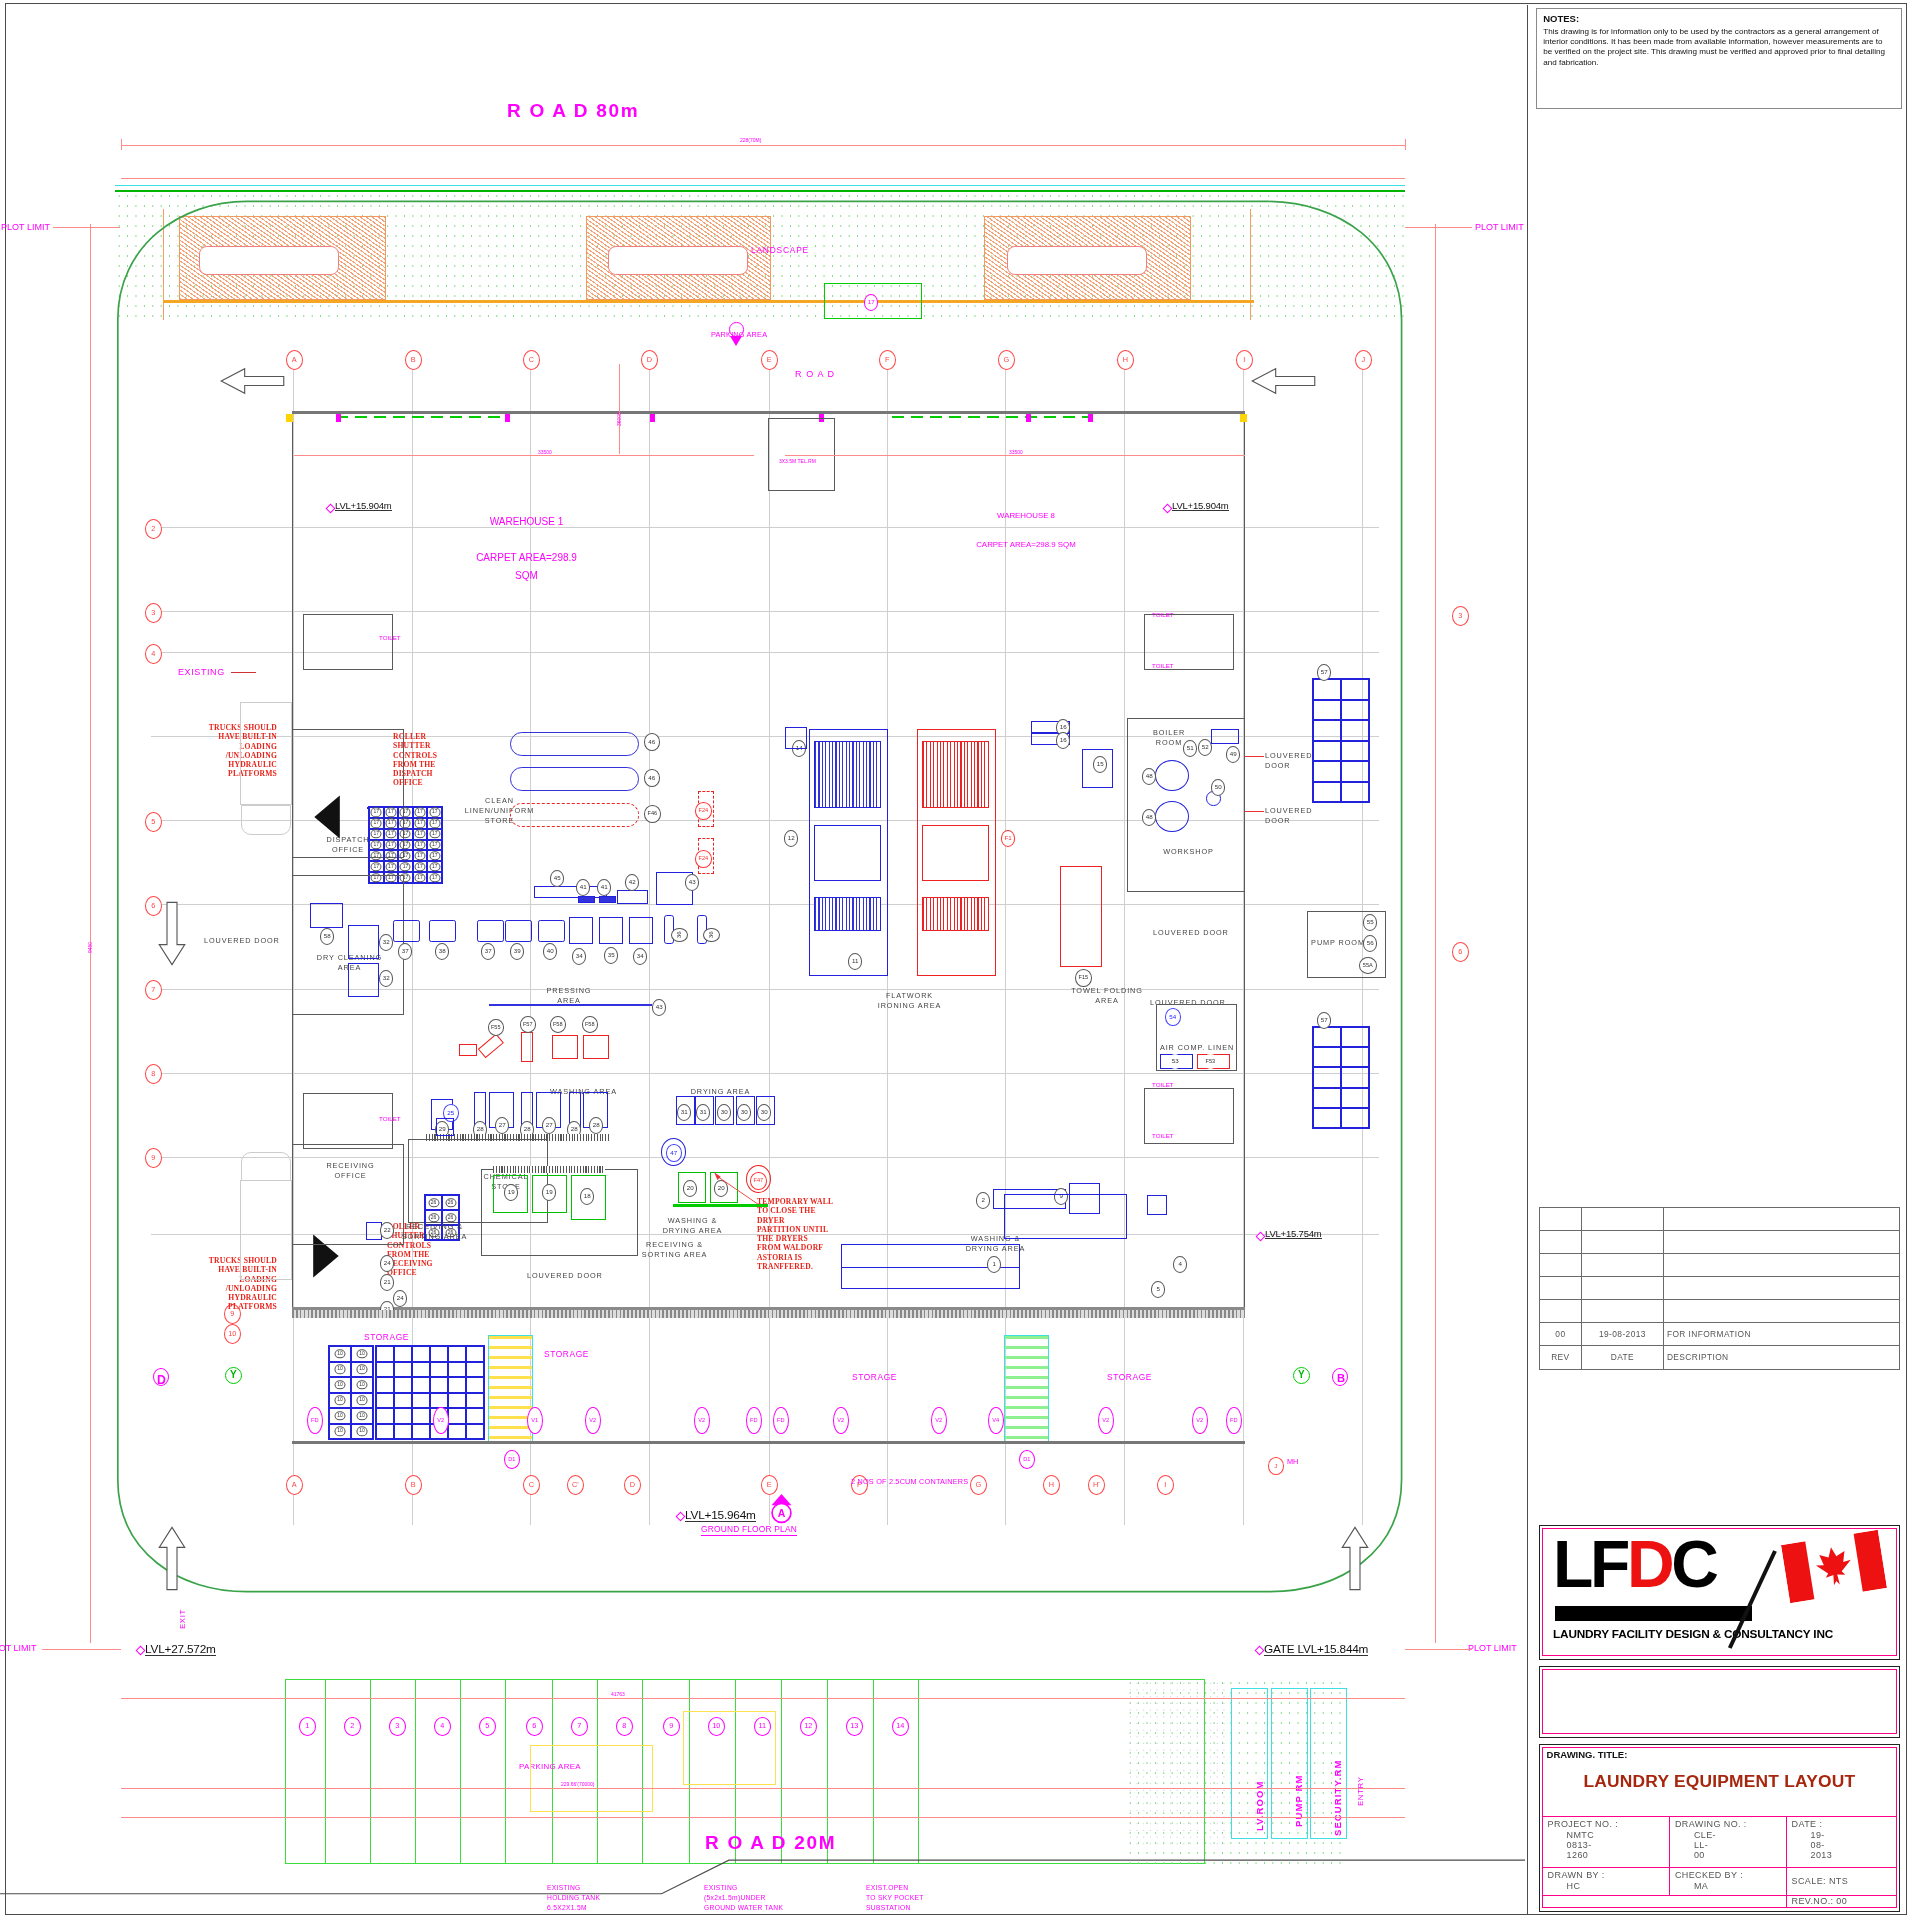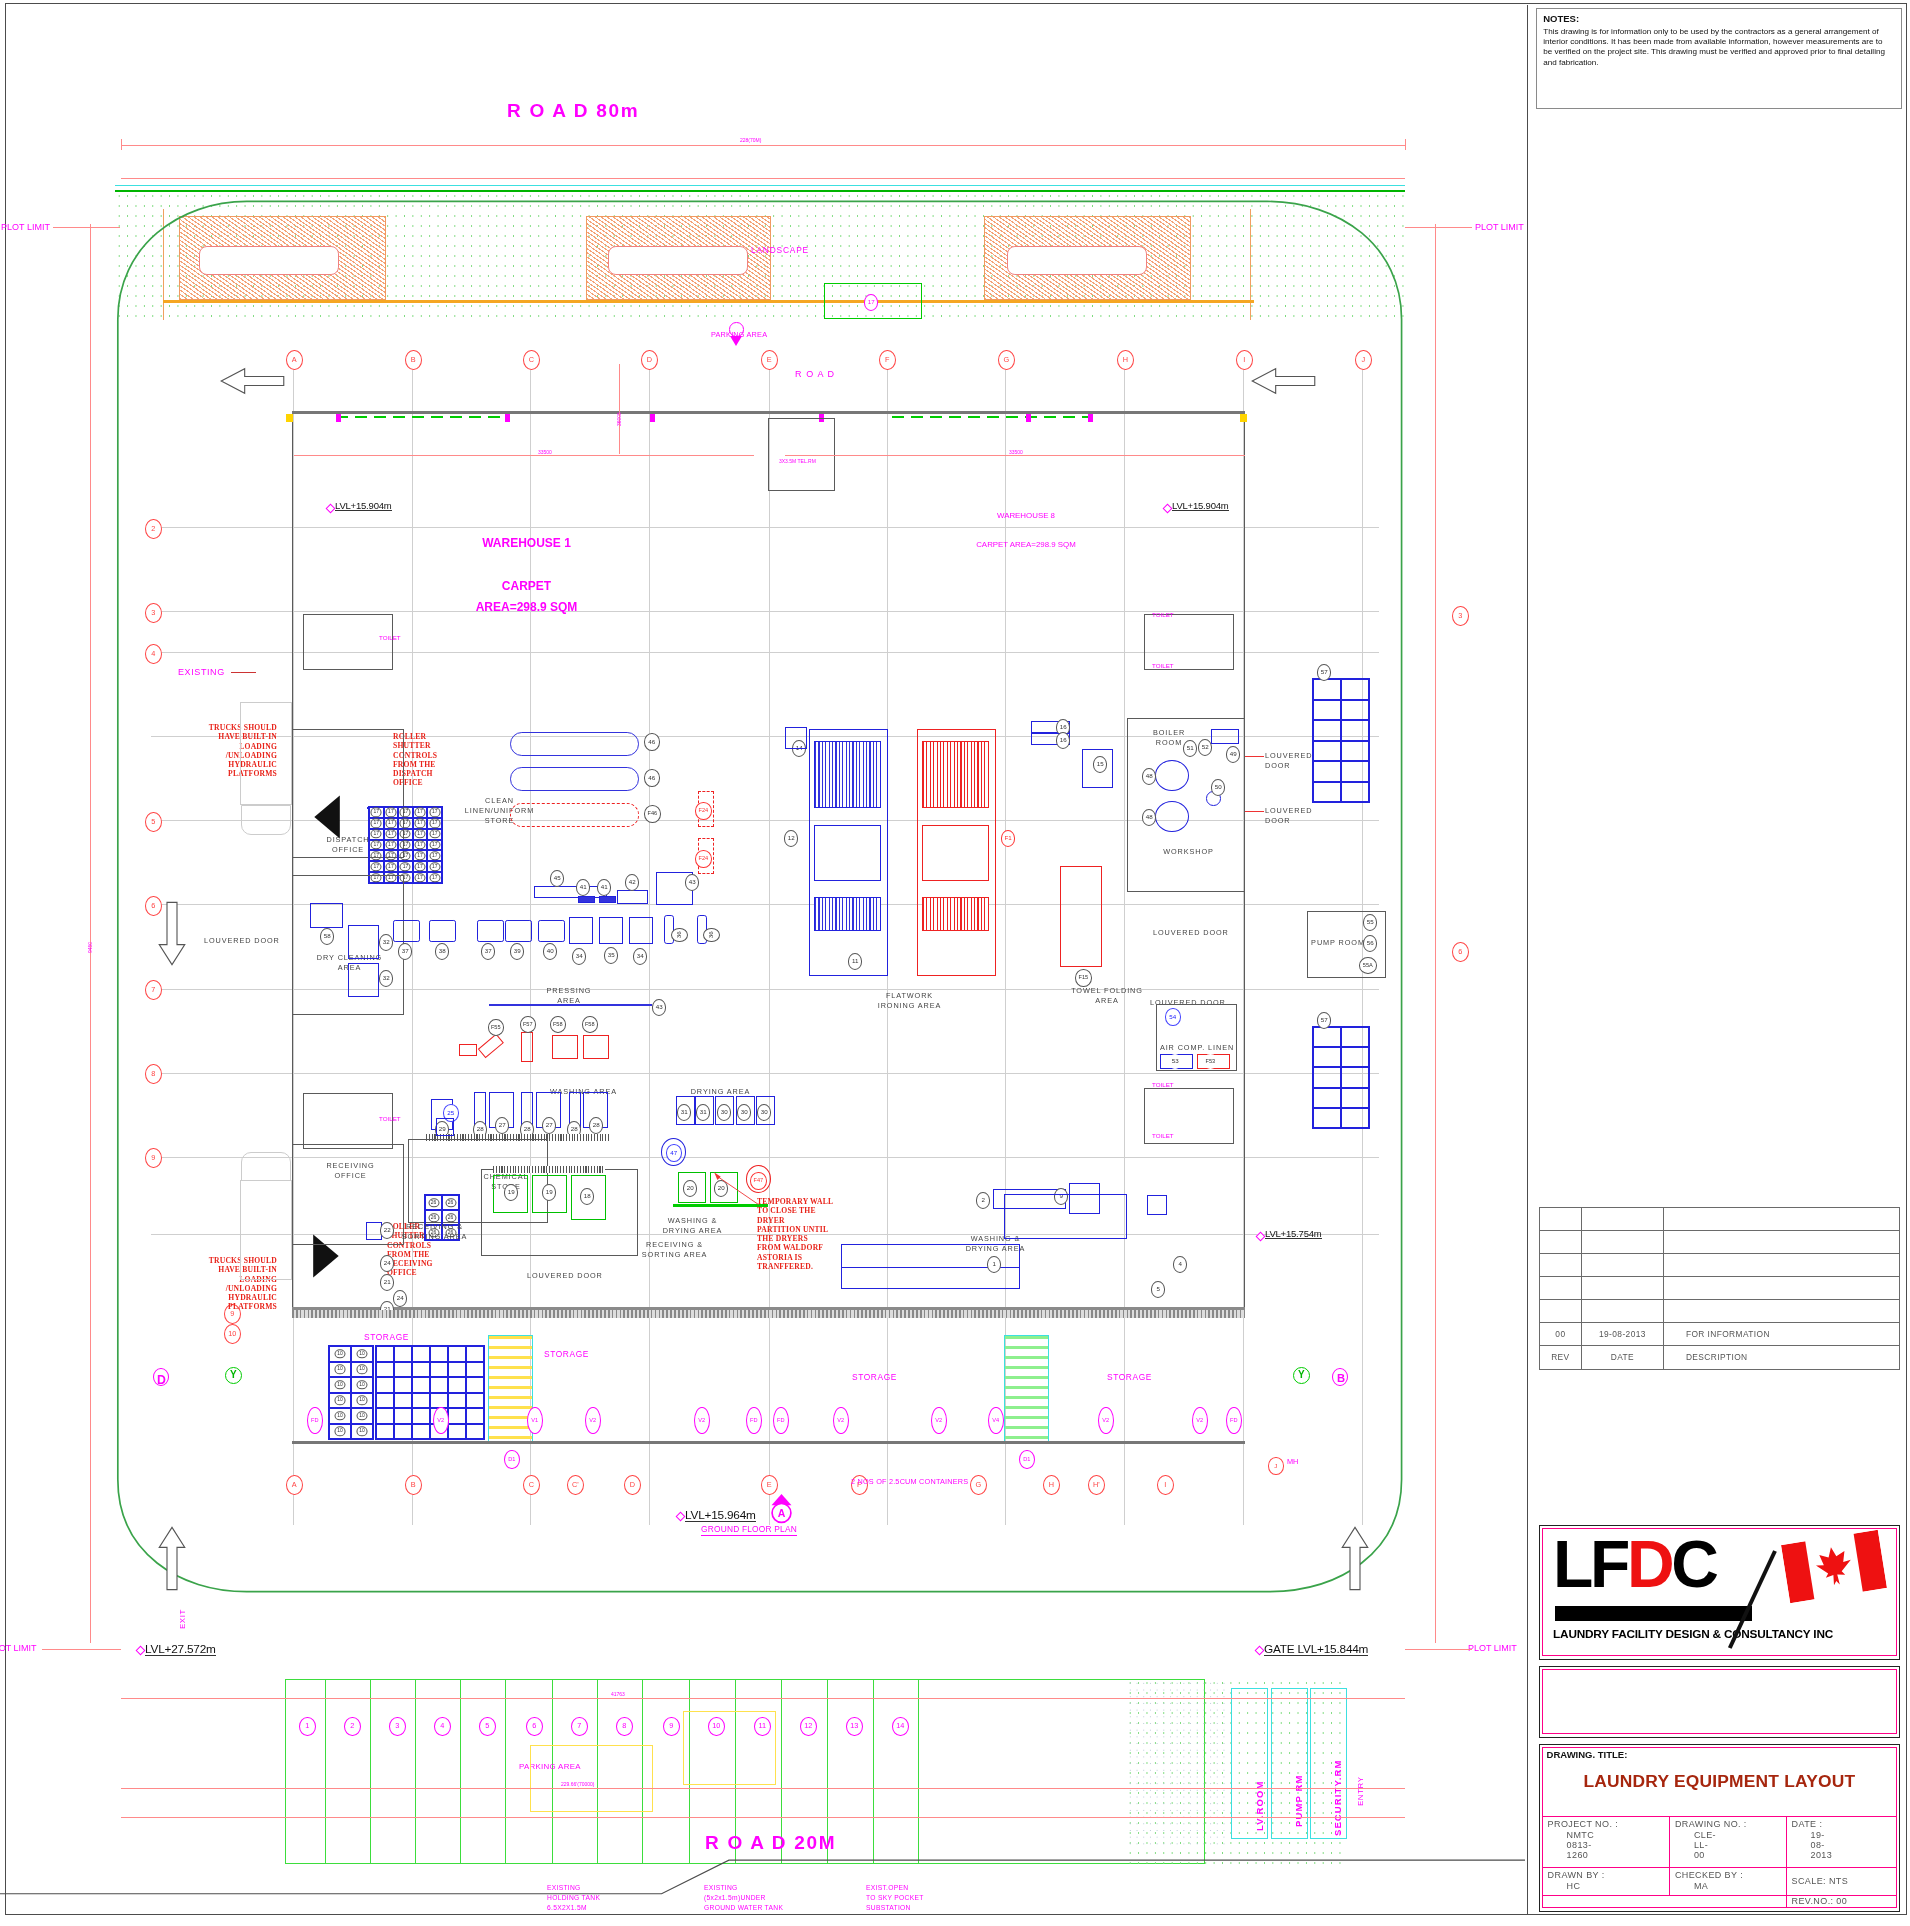--- a/index.html
+++ b/index.html
@@ -27,21 +27,21 @@
   #legendbox{left:56px;top:168px;width:247px;height:62px;border:1.1px solid #000;}
   #legendbox .lgtitle{position:absolute;left:3.4px;top:1.1px;font-size:11.8px;color:#111;letter-spacing:0.3px;}
   #legendbox .lrow{position:absolute;left:0;width:100%;height:13.5px;border-top:0.6px solid #555;box-sizing:border-box;}
   #legendbox .sw{position:absolute;left:0.6px;top:0;width:35px;height:100%;}
   #legendbox .lb{position:absolute;left:37px;top:1.1px;font-size:8.4px;color:#555;letter-spacing:0.7px;}
 
   
   #revtable{left:7.9px;top:1202px;width:361px;height:163px;border:0.6px solid #6a6a6a;border-collapse:collapse;}
   #revtable table{width:100%;height:100%;border-collapse:collapse;}
   #revtable td{border:0.6px solid #6a6a6a;font-size:8.4px;color:#555;letter-spacing:0.4px;text-align:center;height:20px;}
-  #revtable td.desc{text-align:left;padding-left:22px;margin-left:12px;}
+  #revtable td.desc{text-align:left;padding-left:3px;margin-left:12px;}
   #revtable td.c1{width:39px;}
   #revtable td.c2{width:79px;}
 
   #clientbox{left:7.9px;top:1375px;width:361px;height:137px;}
   #clientbox .inner{position:absolute;left:2.2px;top:2.2px;right:2.2px;bottom:2.2px;border:0.6px solid #f08;}
   #client-label{position:absolute;left:6.7px;top:4.5px;font-size:10px;font-weight:bold;color:#111;}
 
   #logobox{left:7.9px;top:1520px;width:361px;height:135px;}
   #logobox .inner{position:absolute;left:2.2px;top:2.2px;right:2.2px;bottom:2.2px;border:0.6px solid #f08;overflow:hidden;}
   #logo-text{position:absolute;left:10px;top:2.2px;font-size:66px;font-weight:bold;letter-spacing:-3.4px;font-family:"Liberation Sans",sans-serif;line-height:1;}
@@ -215,21 +215,21 @@
     <div class="pl" style="left:336px;top:414px;width:4.5px;height:7.9px;background:#f0f;"></div>
     <div class="pl" style="left:505px;top:414px;width:4.5px;height:7.9px;background:#f0f;"></div>
     <div class="pl" style="left:650px;top:414px;width:4.5px;height:7.9px;background:#f0f;"></div>
     <div class="pl" style="left:819px;top:414px;width:4.5px;height:7.9px;background:#f0f;"></div>
     <div class="pl" style="left:1026px;top:414px;width:4.5px;height:7.9px;background:#f0f;"></div>
     <div class="pl" style="left:1088px;top:414px;width:4.5px;height:7.9px;background:#f0f;"></div>
 
     <div class="room" style="left:768px;top:418px;width:67px;height:73px;border-width:1.1px;"></div>
     <div class="txt mag" style="left:779px;top:459px;font-size:5px;">3X3.5M TEL.RM</div>
 
-    <div class="txt mag ctr" style="left: 465px; top: 511px; font-size: 12px; width: 123px; line-height: 1.8; white-space: pre-line; font-weight: bold;">
+    <div class="txt mag ctr" style="left: 465px; top: 495px; font-size: 10px; width: 123px; line-height: 1.8; white-space: pre-line;">
       <span>WAREHOUSE 1</span><br>
       <span>CARPET AREA=298.9 SQM</span>
     </div>
     <div class="txt mag ctr" style="left: 953px; top: 495px; font-size: 7.9px; width: 146px; line-height: 1.8; white-space: pre-line;">
       <span>WAREHOUSE 8</span><br>
       <span>CARPET AREA=298.9 SQM</span>
     </div>
 
     <div class="lvlmark" style="left:335px;top:500px;font-size:9.5px;">LVL+15.904m</div>
     <div class="lvlmark" style="left:1172px;top:500px;font-size:9.5px;">LVL+15.904m</div>

